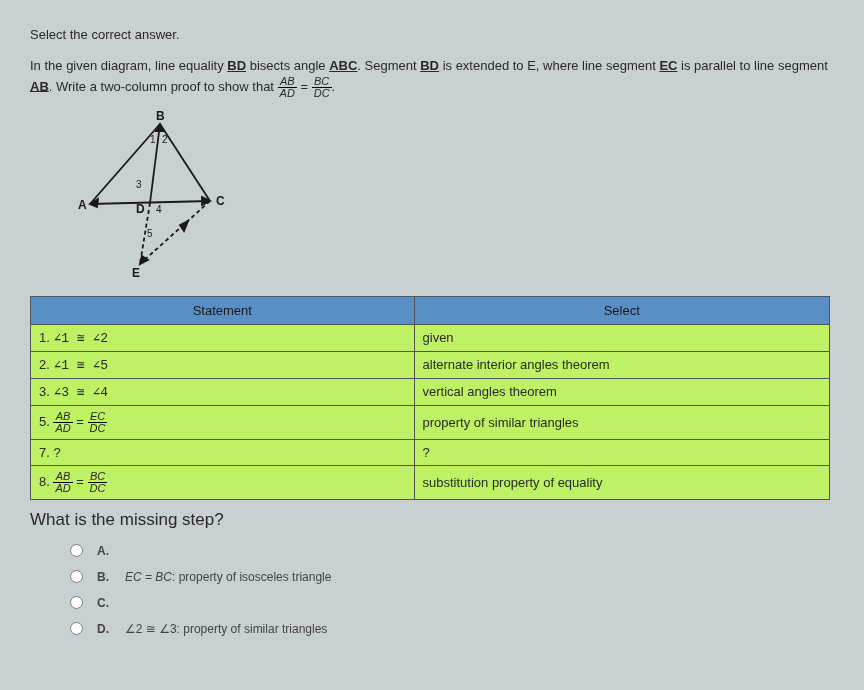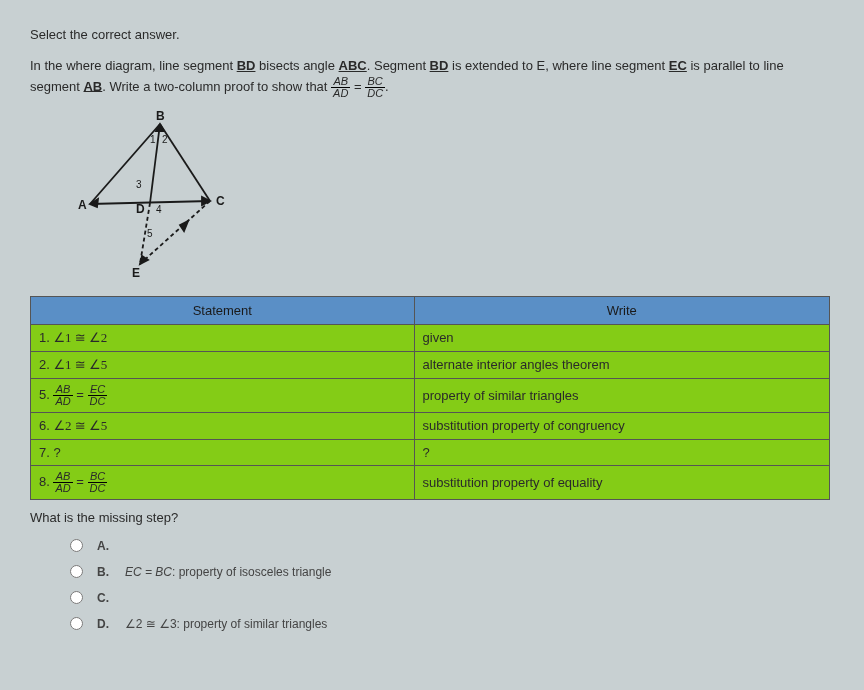--- a/index.html
+++ b/index.html
@@ -16,59 +16,59 @@
     .intro b { font-weight: bold; text-decoration: underline; }
     .frac { display: inline-block; vertical-align: middle; text-align: center; font-style: italic; font-size: 11px; line-height: 1; }
     .frac .num { display: block; border-bottom: 1px solid #000; padding: 0 2px; }
     .frac .den { display: block; padding: 0 2px; }
     .diagram { margin: 10px 0 14px 40px; }
     table.proof {
       border-collapse: collapse;
       width: 100%;
       max-width: 800px;
       margin-bottom: 10px;
-      background: #84cc16;
+      background: #bef264;
     }
     table.proof th {
       background: #5a8fc6;
       color: #1a1a1a;
       font-weight: normal;
       padding: 6px 10px;
       border: 1px solid #555;
       text-align: center;
     }
     table.proof td {
       border: 1px solid #555;
       padding: 5px 8px;
       vertical-align: middle;
       font-size: 13px;
     }
     table.proof td:first-child { width: 48%; }
-    .question { margin: 6px 0 14px 0; font-size: 13px; }
+    .question { margin: 6px 0 14px 0; font-size: 17px; }
     .options { margin-left: 40px; }
     .option-row {
       display: flex;
       align-items: center;
       margin-bottom: 12px;
       font-size: 12px;
       color: #444;
     }
     .option-row input { margin-right: 14px; }
     .opt-letter { font-weight: bold; margin-right: 14px; min-width: 14px; }
     .opt-text { font-style: normal; }
     .italic { font-style: italic; }
-    .ang { font-family: Liberation Serif, serif; text-align: right; }
+    .ang { font-family: Liberation Mono, monospace; text-align: right; }
   </style>
 </head>
 <body>
 
 <div class="header">Select the correct answer.</div>
 
 <div class="intro">
-  <span>In the where diagram, line segment </span><b>BD</b><span> bisects angle </span><b>ABC</b><span>. Segment </span><b>BD</b><span> is extended to E, where line segment </span><b>EC</b><span> is parallel to line segment </span><b>AB</b><span>. Write a two-column proof to show that </span>
+  <span>In the given diagram, line equality </span><b>BD</b><span> bisects angle </span><b>ABC</b><span>. Segment </span><b>BD</b><span> is extended to E, where line segment </span><b>EC</b><span> is parallel to line segment </span><b>AB</b><span>. Write a two-column proof to show that </span>
   <span class="frac"><span class="num">AB</span><span class="den">AD</span></span>
   <span> = </span>
   <span class="frac"><span class="num">BC</span><span class="den">DC</span></span><span>.</span>
 </div>
 
 <div class="diagram">
 <svg width="180" height="170" viewBox="0 0 180 170">
   <g stroke="#1a1a1a" stroke-width="1.8" fill="none">
     <line x1="20" y1="95" x2="90" y2="15"></line>
     <line x1="90" y1="15" x2="140" y2="92"></line>
@@ -96,41 +96,41 @@
     <text x="86" y="104">4</text>
     <text x="77" y="128">5</text>
   </g>
 </svg>
 </div>
 
 <table class="proof">
   <thead>
     <tr>
       <th>Statement</th>
-      <th>Write</th>
+      <th>Select</th>
     </tr>
   </thead>
   <tbody>
     <tr>
       <td><span>1.</span> <span class="ang">∠1 ≅ ∠2</span></td>
       <td>given</td>
     </tr>
     <tr>
       <td><span>2.</span> <span class="ang">∠1 ≅ ∠5</span></td>
       <td>alternate interior angles theorem</td>
     </tr>
     <tr>
+      <td><span>3.</span> <span class="ang">∠3 ≅ ∠4</span></td>
+      <td>vertical angles theorem</td>
+    </tr>
+    <tr>
       <td><span>5.</span>
         <span class="frac"><span class="num">AB</span><span class="den">AD</span></span><span> = </span><span class="frac"><span class="num">EC</span><span class="den">DC</span></span>
       </td>
       <td>property of similar triangles</td>
-    </tr>
-    <tr>
-      <td><span>6.</span> <span class="ang">∠2 ≅ ∠5</span></td>
-      <td>substitution property of congruency</td>
     </tr>
     <tr>
       <td><span>7.</span> <span>?</span></td>
       <td>?</td>
     </tr>
     <tr>
       <td><span>8.</span>
         <span class="frac"><span class="num">AB</span><span class="den">AD</span></span><span> = </span><span class="frac"><span class="num">BC</span><span class="den">DC</span></span>
       </td>
       <td>substitution property of equality</td>

